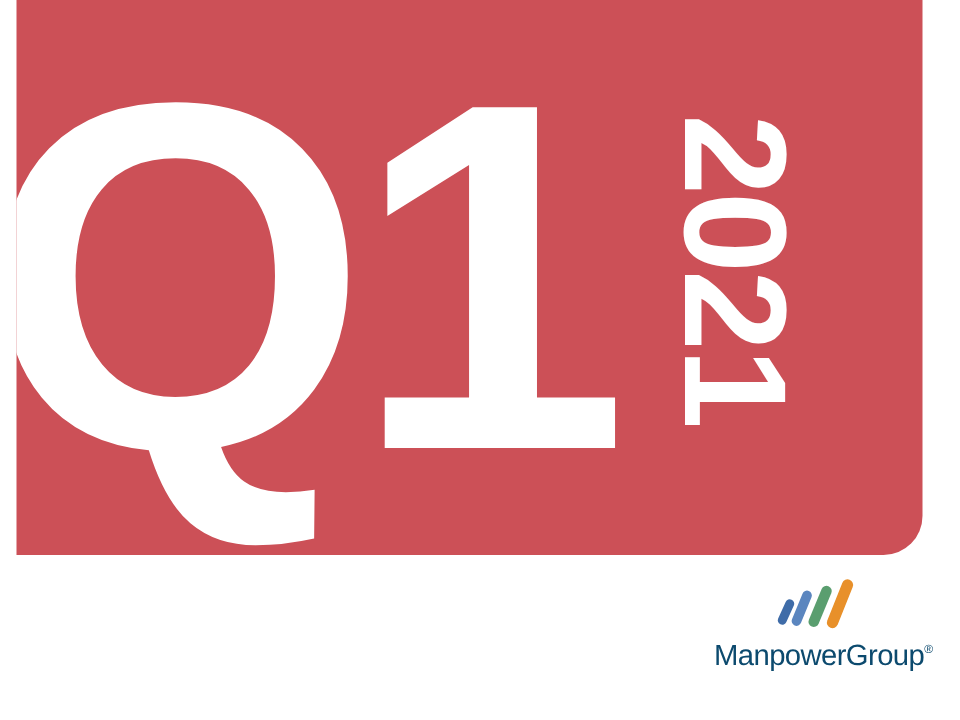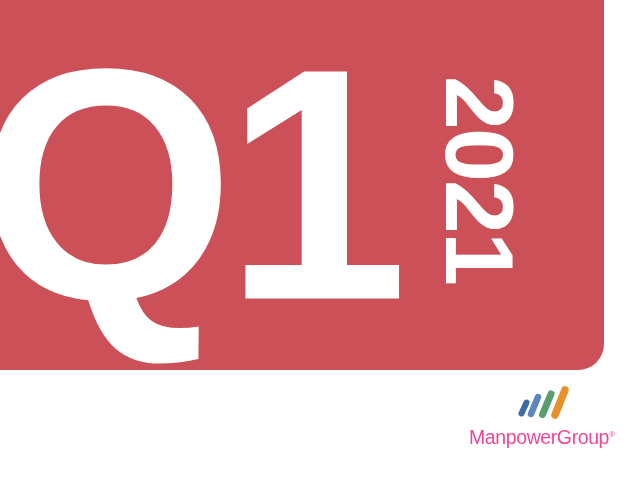--- a/index.html
+++ b/index.html
@@ -111,21 +111,21 @@
     font-size: 8px;
     vertical-align: super;
     letter-spacing: 0;
   }
 </style>
 </head>
 <body>
 
 <div id="slide">
 
-  <div id="red-panel" style="background: rgb(204, 80, 87);">
+  <div id="red-panel" style="background: rgb(204, 80, 87); margin-left: 11px;">
 
     <div id="quarter-label">Q1</div>
 
     <div id="year-wrap">
       <div id="year-label">2021</div>
     </div>
 
   </div>
 
   <div id="brand-lockup">
@@ -134,17 +134,17 @@
       <svg width="58" height="36" viewBox="0 0 58 36" xmlns="http://www.w3.org/2000/svg">
         <g stroke-linecap="round">
           <line x1="5.5" y1="29.5" x2="10.5" y2="18.5" stroke="#3f6ca8" stroke-width="6"></line>
           <line x1="15" y1="30" x2="22" y2="13" stroke="#5b86bf" stroke-width="6.5"></line>
           <line x1="26.5" y1="30.5" x2="35" y2="10" stroke="#5a9e6f" stroke-width="7"></line>
           <line x1="39" y1="31" x2="49" y2="6" stroke="#e8902a" stroke-width="7.5"></line>
         </g>
       </svg>
     </div>
 
-    <div id="brand-wordmark" style="color: #ec4899;"><span>ManpowerGroup</span><span class="tm">®</span></div>
+    <div id="brand-wordmark" style="color: #0c4a6e; text-align: right;"><span>ManpowerGroup</span><span class="tm">®</span></div>
 
   </div>
 
 </div>
 
 </body></html>

